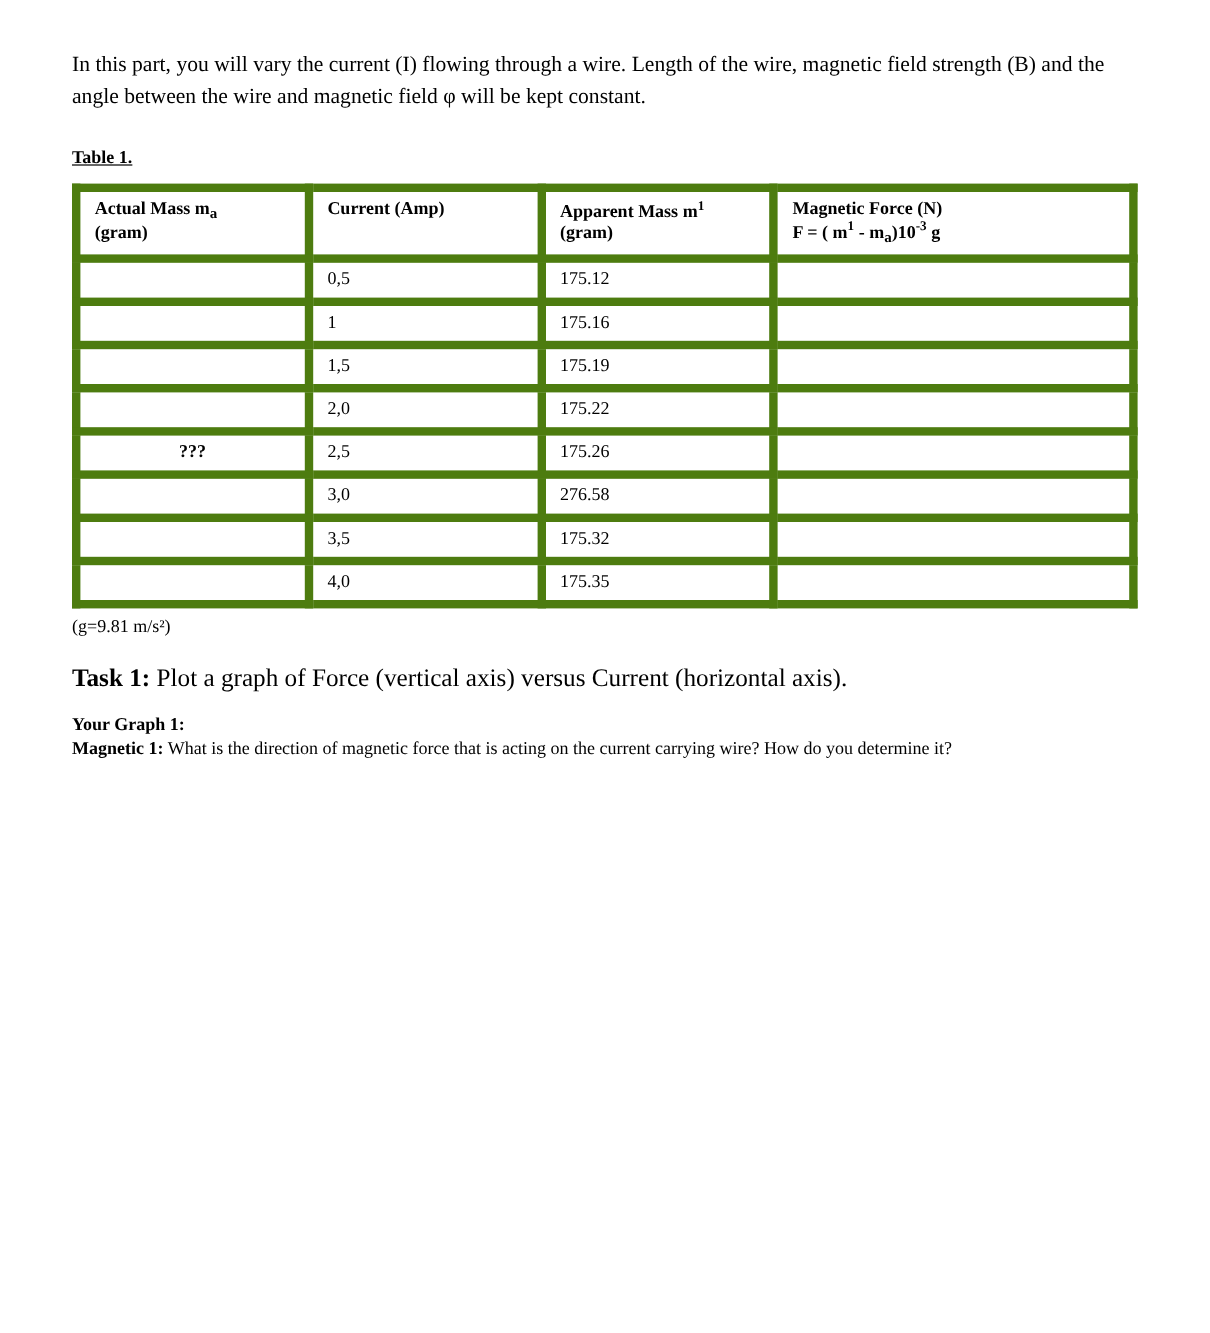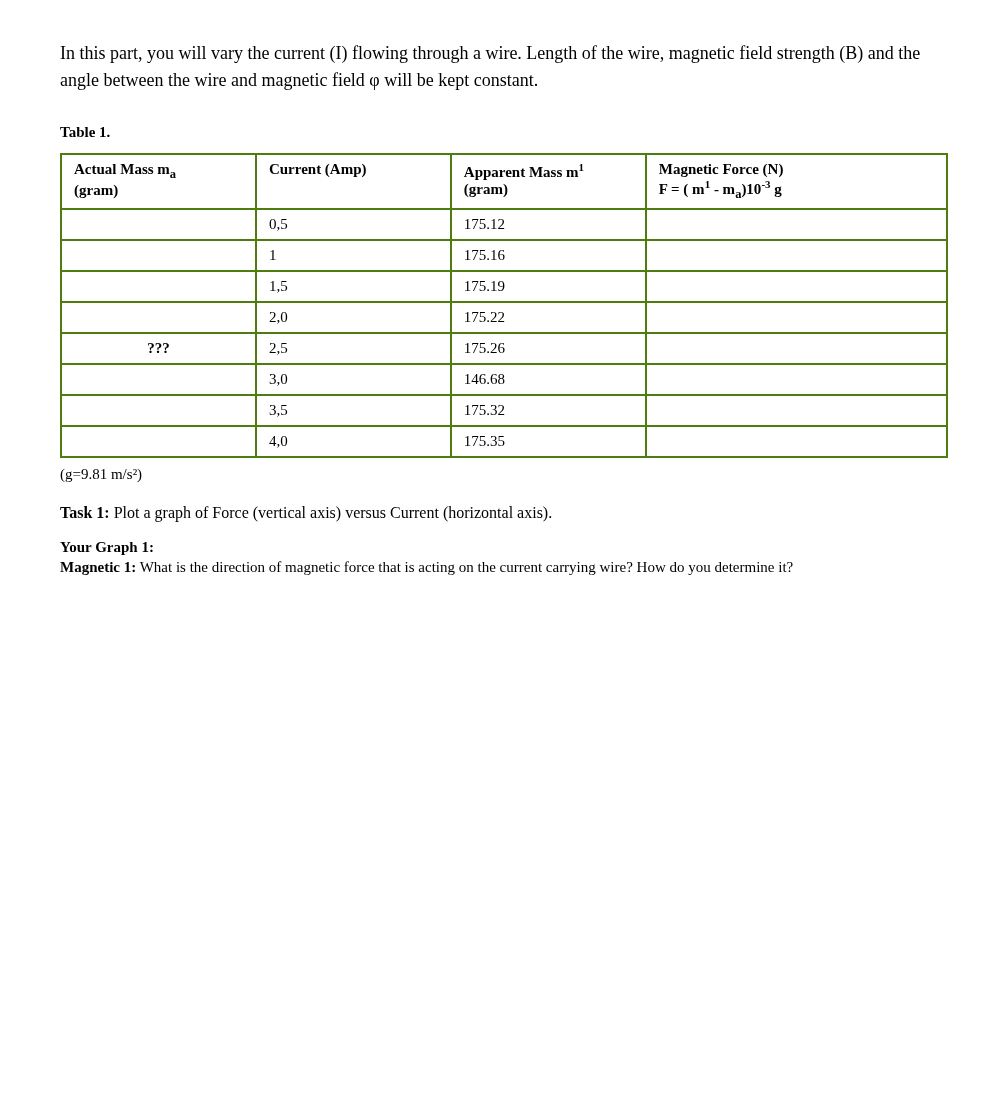--- a/index.html
+++ b/index.html
@@ -17,30 +17,31 @@
     .intro-text {
       line-height: 1.5;
       margin-bottom: 30px;
       font-size: 18px;
     }
 
     .table-title {
       font-weight: bold;
       margin-bottom: 12px;
       font-size: 15px;
+      text-decoration: underline;
     }
 
     table {
       border-collapse: collapse;
       width: 100%;
       margin-bottom: 8px;
     }
 
     table th, table td {
-      border: 2px solid #4d7c0f;
+      border: 7px solid #4d7c0f;
       padding: 6px 12px;
       vertical-align: middle;
       font-size: 15px;
     }
 
     table th {
       font-weight: bold;
       vertical-align: top;
       text-align: left;
     }
@@ -53,21 +54,21 @@
     .col-current { width: 22%; }
     .col-apparent { width: 22%; }
     .col-force { width: 34%; }
 
     .gravity-note {
       font-size: 15px;
       margin-bottom: 18px;
     }
 
     .task1 {
-      font-size: 16px;
+      font-size: 21px;
       margin-bottom: 14px;
       line-height: 1.5;
     }
 
     .your-graph {
       font-size: 15px;
       font-weight: bold;
     }
 
     .question1 {
@@ -132,21 +133,21 @@
       </tr>
       <tr>
         <td style="text-align: center; vertical-align: middle; font-weight: bold;">???</td>
         <td>2,5</td>
         <td>175.26</td>
         <td></td>
       </tr>
       <tr>
         <td style="text-align: center; vertical-align: middle;"></td>
         <td>3,0</td>
-        <td>146.68</td>
+        <td>276.58</td>
         <td></td>
       </tr>
       <tr>
         <td style="text-align: center; vertical-align: middle;"></td>
         <td>3,5</td>
         <td>175.32</td>
         <td></td>
       </tr>
       <tr>
         <td style="text-align: center; vertical-align: middle;"></td>

